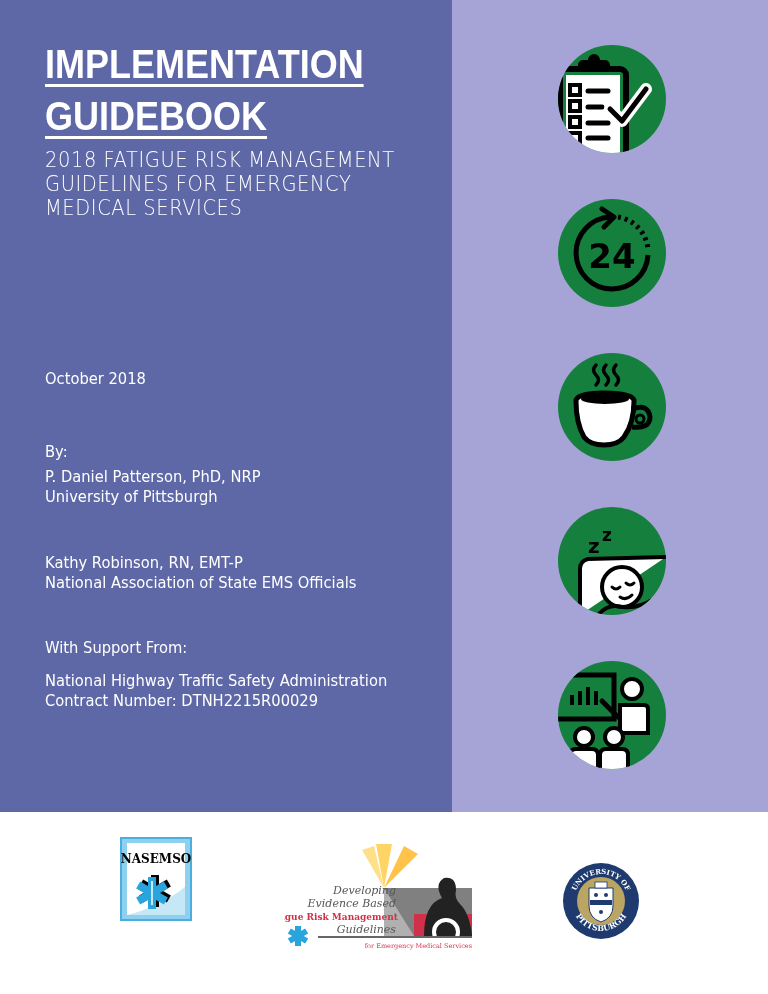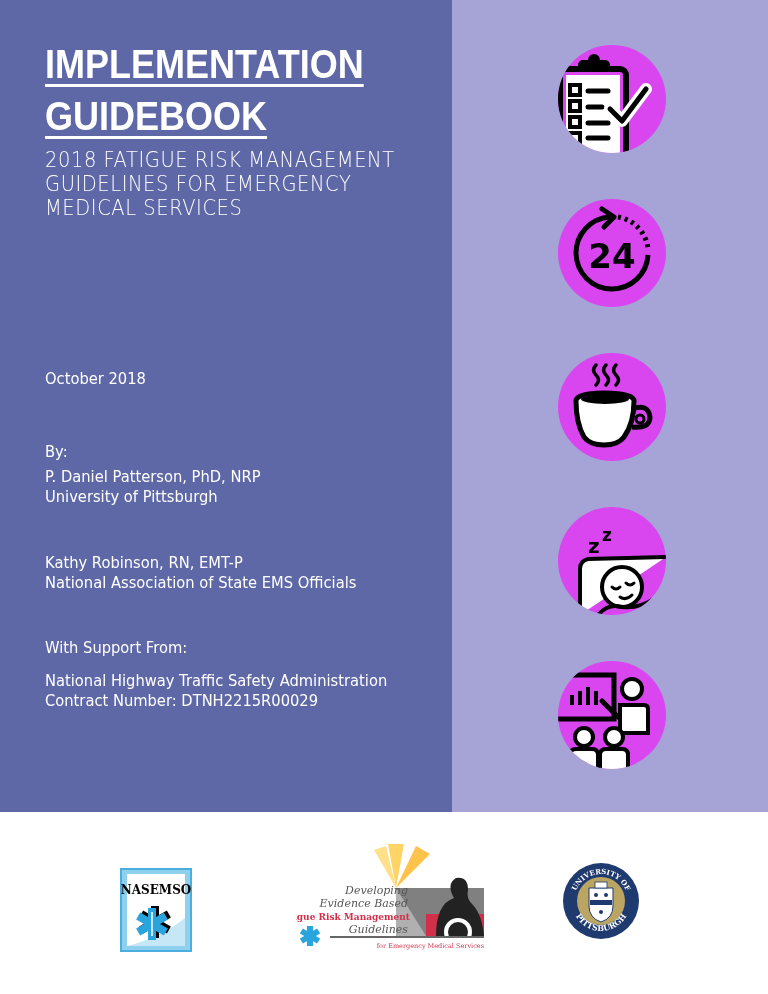--- a/index.html
+++ b/index.html
@@ -5,21 +5,21 @@
   html,body{margin:0;padding:0;}
   body{width:768px;height:994px;position:relative;background:#ffffff;overflow:hidden;font-family:"DejaVu Sans",sans-serif;}
   .left{position:absolute;left:0;top:0;width:452px;height:812px;background:#5e68a6;}
   .right{position:absolute;left:452px;top:0;width:316px;height:812px;background:#a6a3d6;}
   .title{position:absolute;left:45px;color:#fff;font-family:"Liberation Sans",sans-serif;font-weight:bold;font-size:40px;letter-spacing:0px;line-height:1;transform:scaleX(0.9);transform-origin:left;white-space:nowrap;text-decoration:underline;text-decoration-thickness:3px;text-underline-offset:6px;}
   .t1{top:44px;}
   .t2{top:96px;}
   .subtitle{position:absolute;left:45px;top:148px;color:#fff;font-family:"DejaVu Sans",sans-serif;font-weight:normal;font-size:20.5px;line-height:24px;letter-spacing:0.6px;transform:scaleX(0.95);transform-origin:left;white-space:nowrap;font-stretch:normal;}
   .subtitle div{font-weight:200;}
   .info{position:absolute;left:45px;color:#fff;font-family:"DejaVu Sans",sans-serif;font-size:15px;line-height:20px;transform:scaleX(0.98);transform-origin:left;white-space:nowrap;}
-  .circle{position:absolute;left:558px;width:108px;height:108px;border-radius:50%;background:#d946ef;overflow:hidden;}
+  .circle{position:absolute;left:558px;width:108px;height:108px;border-radius:50%;background:#15803d;overflow:hidden;}
   .circle svg{position:absolute;left:0;top:0;width:108px;height:108px;}
   .logo{position:absolute;}
 </style>
 </head>
 <body>
 
 <div class="left"></div>
 <div class="right"></div>
 
 <div class="title t1">IMPLEMENTATION </div>
@@ -113,21 +113,21 @@
     <circle cx="74" cy="28" r="10" fill="#fff" stroke="#000" stroke-width="4"></circle>
     <path d="M62 44 H86 Q90 44 90 48 V72 H62Z" fill="#fff" stroke="#000" stroke-width="4"></path>
     <path d="M44 40 L60 56" stroke="#000" stroke-width="5" stroke-linecap="round"></path>
     <circle cx="26" cy="76" r="9" fill="#fff" stroke="#000" stroke-width="4"></circle>
     <path d="M12 108 V94 Q12 88 18 88 H34 Q40 88 40 94 V108" fill="#fff" stroke="#000" stroke-width="4"></path>
     <circle cx="56" cy="76" r="9" fill="#fff" stroke="#000" stroke-width="4"></circle>
     <path d="M42 108 V94 Q42 88 48 88 H64 Q70 88 70 94 V108" fill="#fff" stroke="#000" stroke-width="4"></path>
   </svg>
 </div>
 
-<div class="logo" style="left:120px;top:868px;width:72px;width:72px;height:100px;">
+<div class="logo" style="left:120px;top:837px;width:72px;width:72px;height:100px;">
   <svg viewBox="0 0 72 84" width="72" height="84">
     <rect x="1" y="1" width="70" height="82" fill="#8fd0ee" stroke="#4aaee0" stroke-width="2"></rect>
     <rect x="7" y="6" width="58" height="72" fill="#ffffff"></rect>
     <path d="M7 78 Q40 70 65 50 V78Z" fill="#c5e7f6"></path>
     <text x="36" y="26" text-anchor="middle" font-family="DejaVu Serif, serif" font-weight="bold" font-size="12" fill="#000">NASEMSO</text>
     <g transform="translate(32,56)">
       <g fill="#000" transform="translate(3,-2)">
         <rect x="-4" y="-16" width="8" height="32"></rect>
         <rect x="-4" y="-16" width="8" height="32" transform="rotate(60)"></rect>
         <rect x="-4" y="-16" width="8" height="32" transform="rotate(-60)"></rect>
@@ -135,21 +135,21 @@
       <g fill="#2aa4dc">
         <rect x="-4" y="-16" width="8" height="32"></rect>
         <rect x="-4" y="-16" width="8" height="32" transform="rotate(60)"></rect>
         <rect x="-4" y="-16" width="8" height="32" transform="rotate(-60)"></rect>
       </g>
       <line x1="0" y1="-12" x2="0" y2="12" stroke="#fff" stroke-width="1.5"></line>
     </g>
   </svg>
 </div>
 
-<div class="logo" style="left:284px;top:844px;width:192px;height:108px;margin-left:12px;">
+<div class="logo" style="left:284px;top:844px;width:192px;height:108px;">
   <svg viewBox="0 0 192 108" width="192" height="108">
     <path d="M100 44 L92 0 L108 0Z" fill="#ffd466"></path>
     <path d="M100 44 L120 2 L134 10Z" fill="#ffc24a"></path>
     <path d="M100 44 L78 6 L90 2Z" fill="#ffe08a"></path>
     <rect x="100" y="44" width="88" height="48" fill="#808080"></rect>
     <path d="M100 44 L130 92 L100 92Z" fill="#b0b0b0"></path>
     <rect x="130" y="70" width="58" height="22" fill="#d0304a"></rect>
     <path d="M140 92 Q140 60 158 54 Q150 40 160 34 Q172 32 172 46 Q170 54 176 60 Q186 70 188 92Z" fill="#222"></path>
     <circle cx="162" cy="88" r="12" fill="none" stroke="#fff" stroke-width="4"></circle>
     <text x="112" y="50" text-anchor="end" font-family="DejaVu Serif, serif" font-style="italic" font-size="11" fill="#555">Developing</text>

